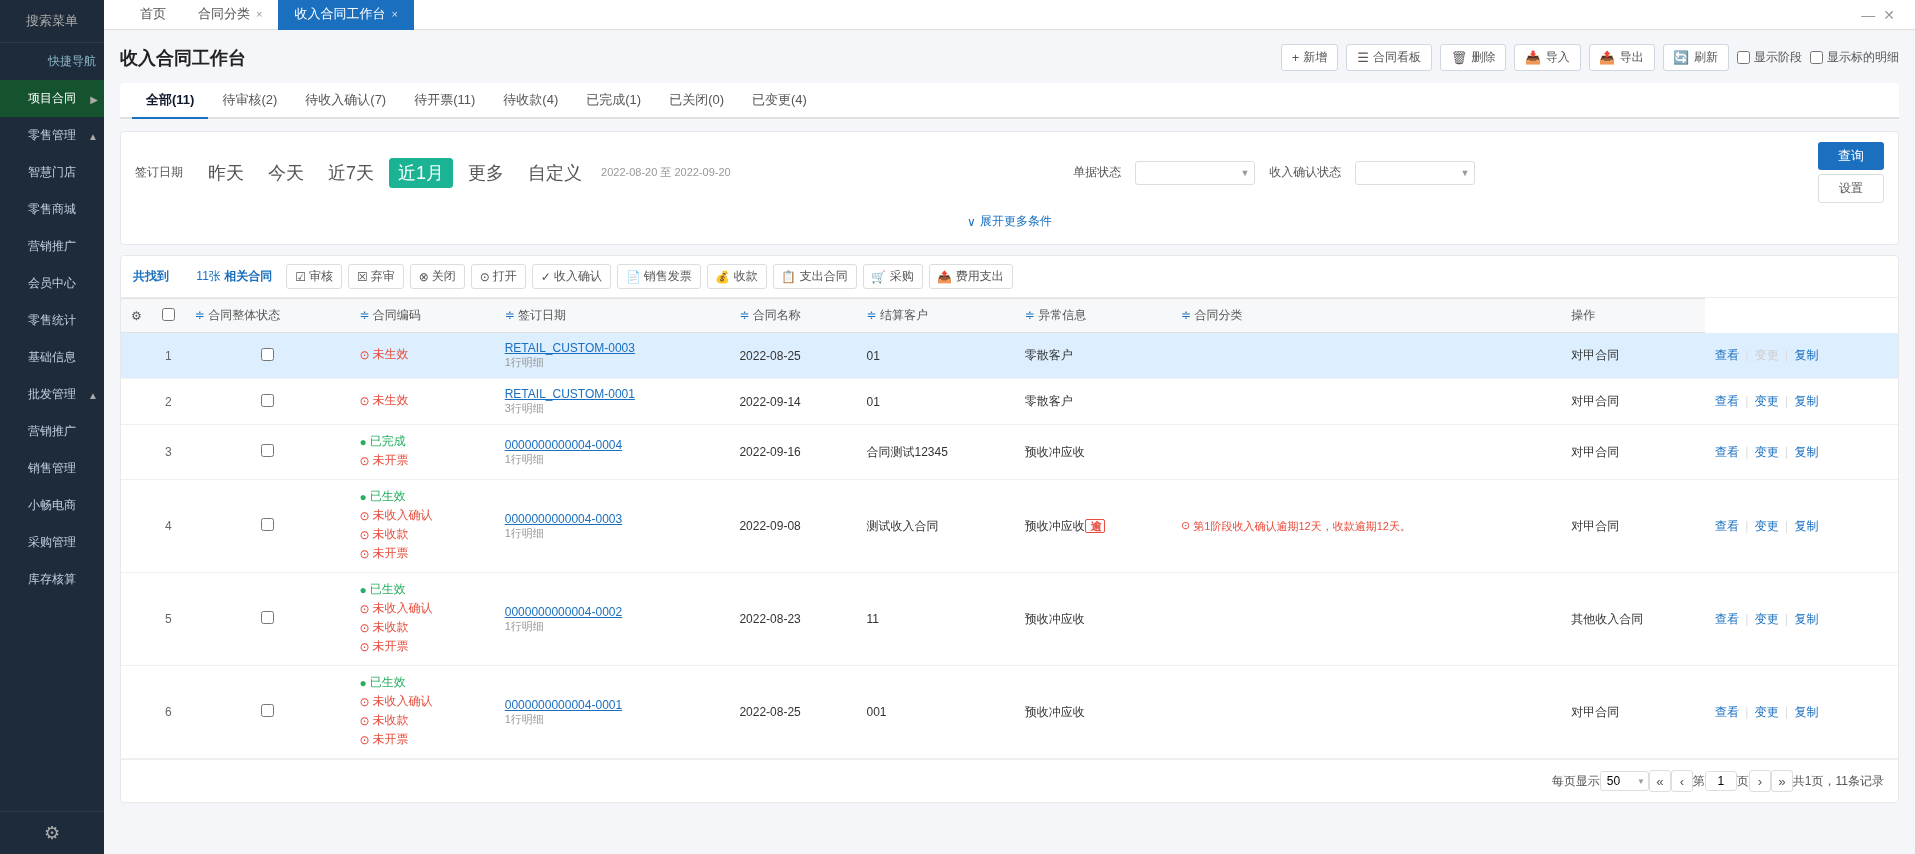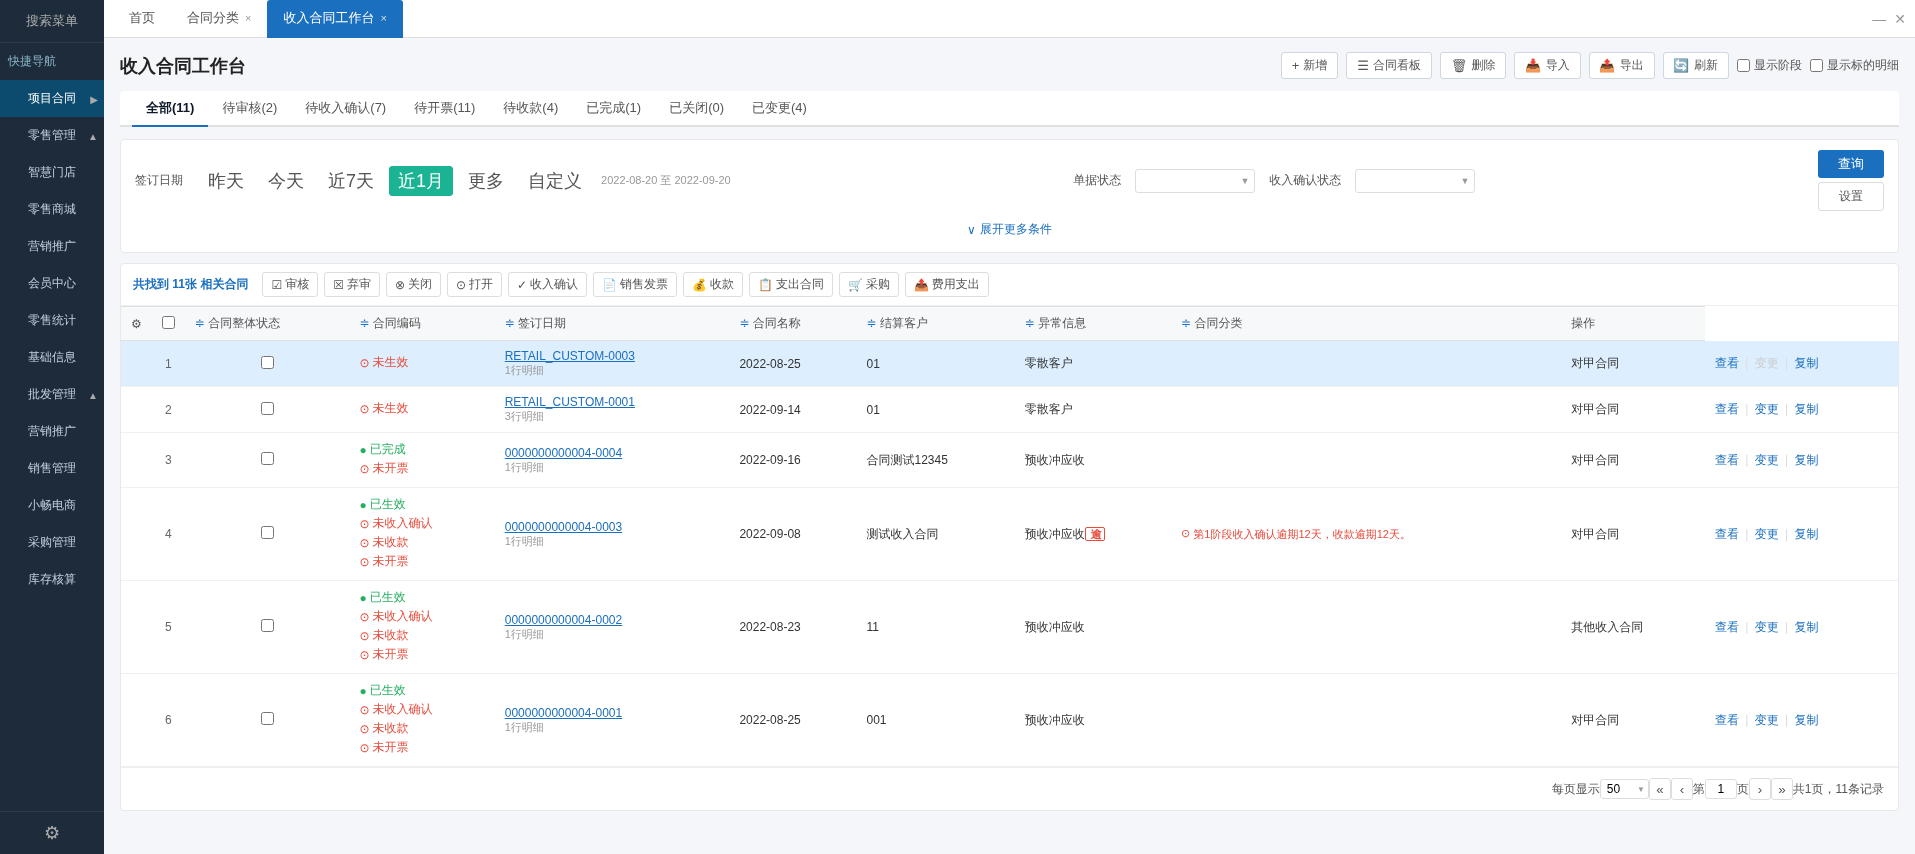--- a/index.html
+++ b/index.html
@@ -1,33 +1,33 @@
 <!DOCTYPE html>
 <html><head>
   <meta charset="utf-8">
   <style>
     * { box-sizing: border-box; margin: 0; padding: 0; }
     body { font-family: 'Microsoft YaHei', Arial, sans-serif; font-size: 12px; background: #f0f2f5; color: #333; display: flex; height: 854px; overflow: hidden; }
 
     
     .sidebar { width: 104px; background: #1d2b3a; display: flex; flex-direction: column; height: 100%; flex-shrink: 0; }
     .sidebar-search { padding: 12px 8px; color: #aaa; font-size: 13px; cursor: pointer; text-align: center; border-bottom: 1px solid #2a3a4a; }
-    .sidebar-nav { padding: 8px; color: #8ab4c8; font-size: 12px; text-align: left; cursor: pointer; padding: 10px 8px; }
+    .sidebar-nav { padding: 8px; color: #8ab4c8; font-size: 12px; text-align: right; cursor: pointer; padding: 10px 8px; }
     .sidebar-item { display: flex; flex-direction: column; align-items: center; padding: 10px 0; color: #c0cfe0; font-size: 12px; cursor: pointer; position: relative; }
-    .sidebar-item.active { background: #0c4a6e; color: #fff; }
+    .sidebar-item.active { background: #14532d; color: #fff; }
     .sidebar-item.active::right { content: ''; position: absolute; right: 0; top: 0; bottom: 0; width: 3px; background: #1a6fbf; }
     .sidebar-item-arrow { position: absolute; right: 6px; top: 50%; transform: translateY(-50%); color: #aaa; font-size: 10px; }
     .sidebar-bottom { margin-top: auto; padding: 10px 0; border-top: 1px solid #2a3a4a; display: flex; justify-content: center; }
     .sidebar-gear { color: #aaa; font-size: 18px; cursor: pointer; }
 
     
     .main { flex: 1; display: flex; flex-direction: column; overflow: hidden; }
 
     
-    .tab-bar { background: #fff; display: flex; align-items: center; border-bottom: 1px solid #ddd; padding: 0 9px; height: 38px; flex-shrink: 0; }
+    .tab-bar { background: #fff; display: flex; align-items: center; border-bottom: 1px solid #ddd; padding: 0 20px; height: 30px; flex-shrink: 0; }
     .tab { padding: 0 16px; height: 38px; display: flex; align-items: center; font-size: 13px; color: #555; cursor: pointer; border-bottom: 2px solid transparent; }
     .tab.active { color: #1a6fbf; border-bottom: 2px solid #1a6fbf; background: #e8f4ff; }
     .tab-close { margin-left: 6px; color: #999; font-size: 11px; cursor: pointer; }
     .tab-bar-right { margin-left: auto; display: flex; align-items: center; gap: 8px; color: #999; font-size: 16px; }
 
     
     .page-content { flex: 1; padding: 14px 16px; overflow: auto; background: #f5f6fa; }
 
     
     .page-header { display: flex; align-items: center; justify-content: space-between; margin-bottom: 12px; }
@@ -257,21 +257,21 @@
           <span>∨</span>
           <span>展开更多条件</span>
         </div>
       </div>
     </div>
 
     <div class="table-section">
       <div class="table-toolbar">
         <span class="count-text">
           <span>共找到</span>
-          <span style="color:#1a6fbf; font-weight:bold;">11张</span>
+          <span style="color:#1a6fbf; font-weight:normal;margin-left:24px;">11张</span>
           <span>相关合同</span>
         </span>
         <button class="toolbar-btn">
           <span>☑</span>
           <span>审核</span>
         </button>
         <button class="toolbar-btn">
           <span>☒</span>
           <span>弃审</span>
         </button>

